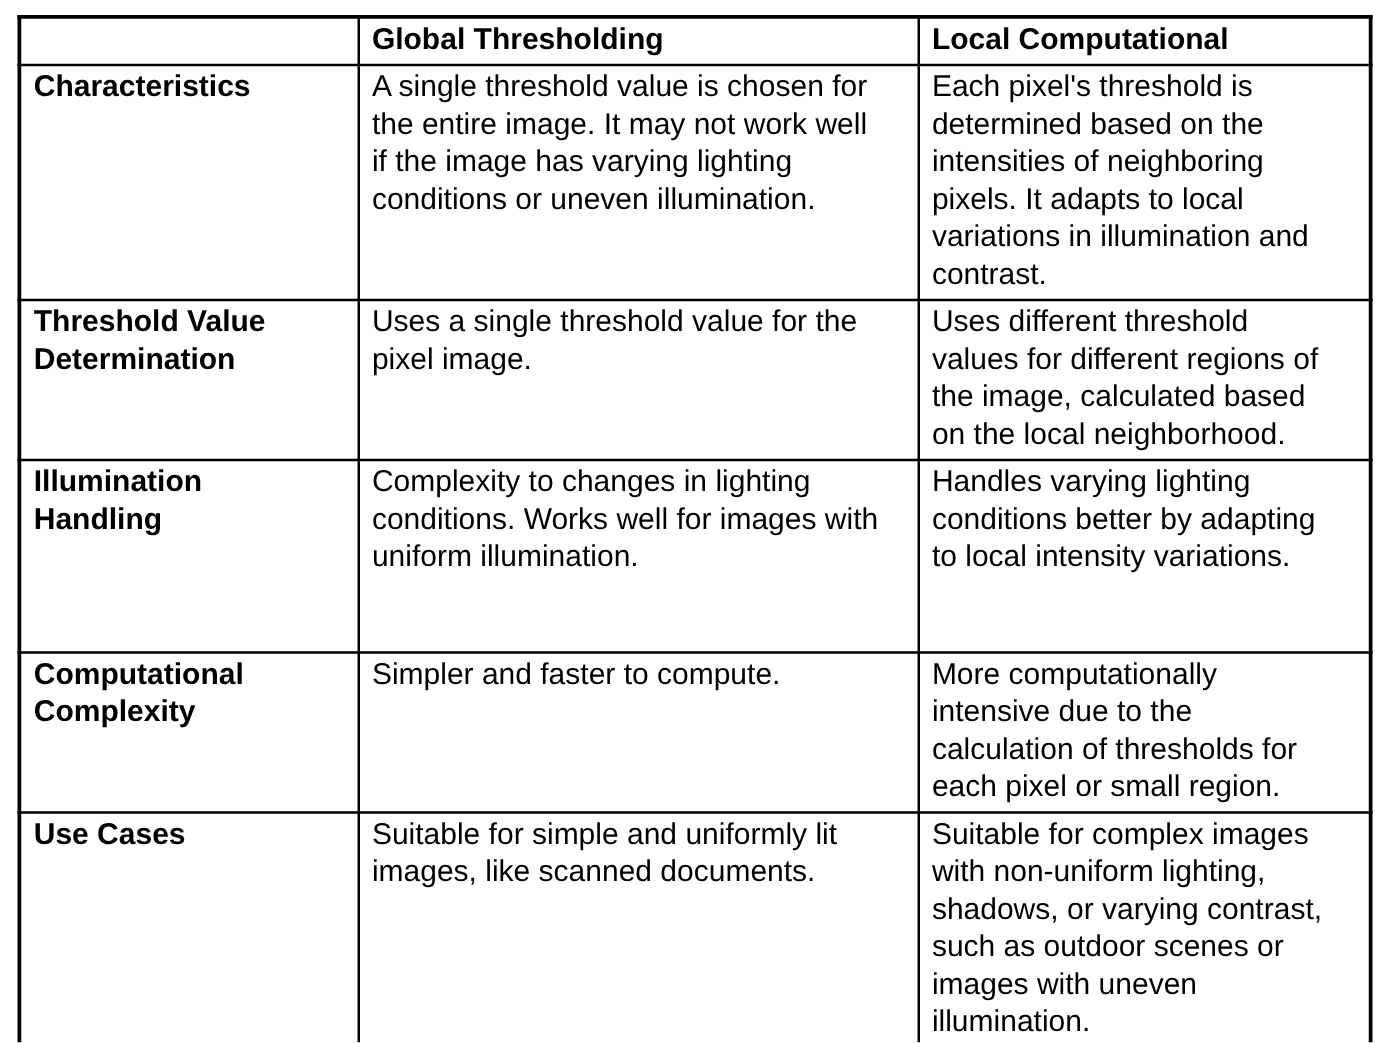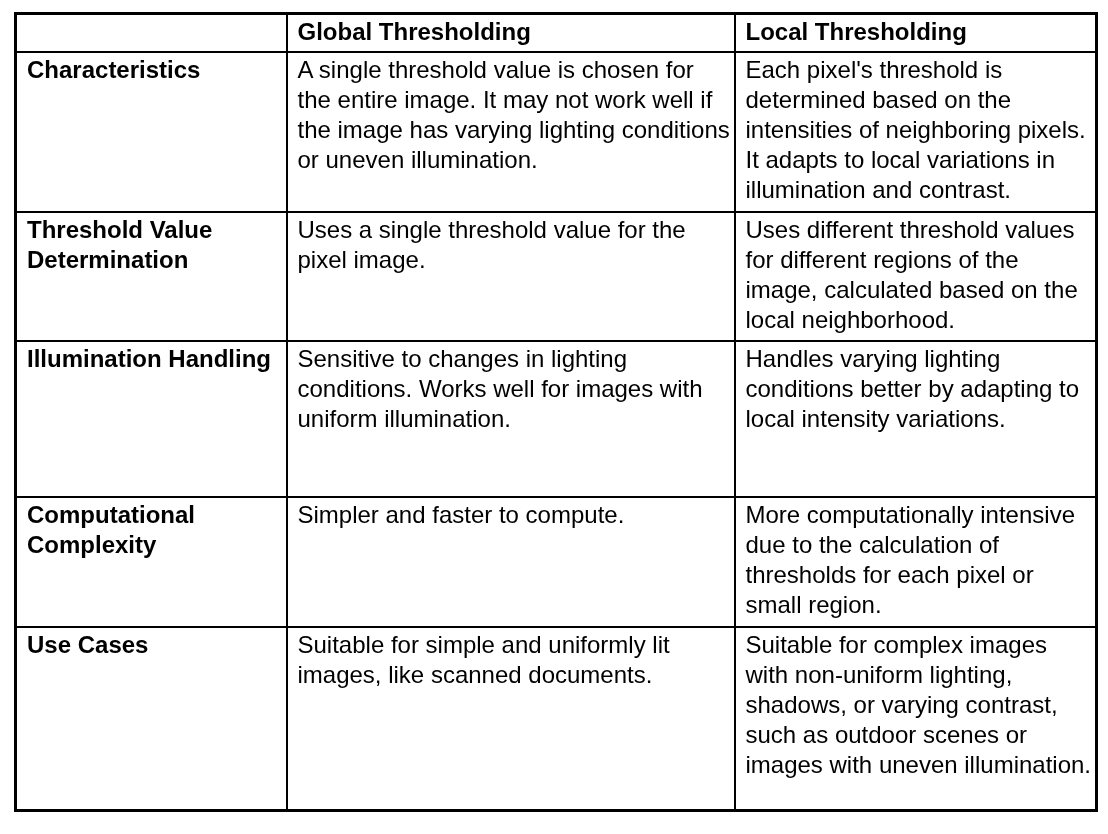--- a/index.html
+++ b/index.html
@@ -29,21 +29,21 @@
   }
   table.compare, table.compare td, table.compare th {
     border: 2px solid #000000;
   }
   table.compare {
     border-width: 3px;
   }
   td, th {
     vertical-align: top;
     text-align: left;
-    padding: 2px 2px 4px 10px;
+    padding: 2px 25px 4px 10px;
     font-size: 24px;
     line-height: 30px;
     color: #000000;
     overflow: hidden;
   }
   th {
     font-weight: bold;
   }
   td.rowlabel {
     font-weight: bold;
@@ -65,35 +65,35 @@
   <table class="compare">
     <colgroup>
       <col class="c1">
         <col class="c2">
         <col class="c3">
     </colgroup>
     <tbody>
         <tr class="hdr">
       <th></th>
       <th>Global Thresholding</th>
-      <th>Local Thresholding</th>
+      <th>Local Computational</th>
     </tr>
     <tr class="r0">
       <td class="rowlabel">Characteristics</td>
       <td>A single threshold value is chosen for the entire image. It may not work well if the image has varying lighting conditions or uneven illumination.</td>
       <td>Each pixel's threshold is determined based on the intensities of neighboring pixels. It adapts to local variations in illumination and contrast.</td>
     </tr>
     <tr class="r1">
       <td class="rowlabel">Threshold Value Determination</td>
       <td>Uses a single threshold value for the pixel image.</td>
       <td>Uses different threshold values for different regions of the image, calculated based on the local neighborhood.</td>
     </tr>
     <tr class="r2">
       <td class="rowlabel">Illumination Handling</td>
-      <td>Sensitive to changes in lighting conditions. Works well for images with uniform illumination.</td>
+      <td>Complexity to changes in lighting conditions. Works well for images with uniform illumination.</td>
       <td>Handles varying lighting conditions better by adapting to local intensity variations.</td>
     </tr>
     <tr class="r3">
       <td class="rowlabel">Computational Complexity</td>
       <td>Simpler and faster to compute.</td>
       <td>More computationally intensive due to the calculation of thresholds for each pixel or small region.</td>
     </tr>
     <tr class="r4">
       <td class="rowlabel">Use Cases</td>
       <td>Suitable for simple and uniformly lit images, like scanned documents.</td>

